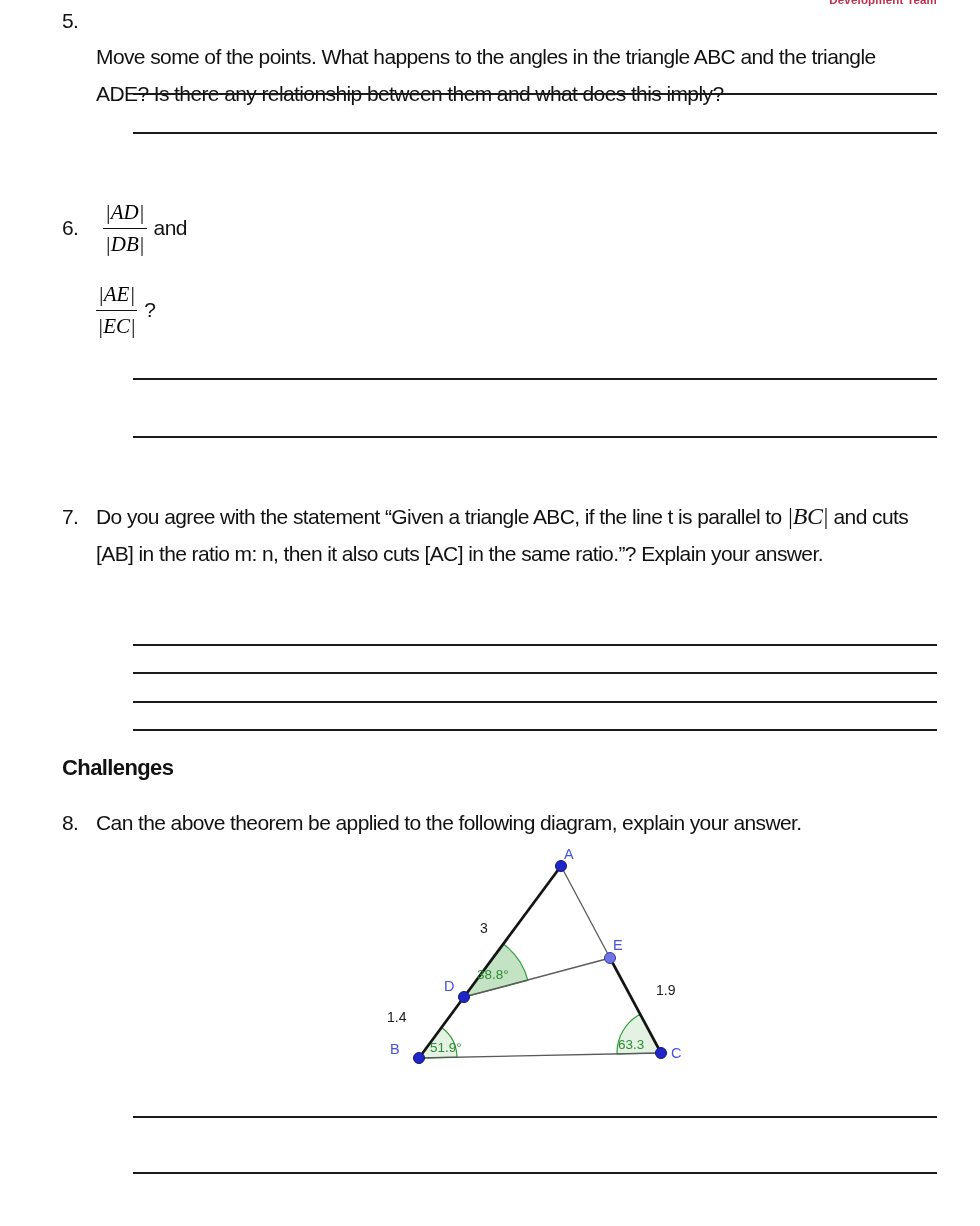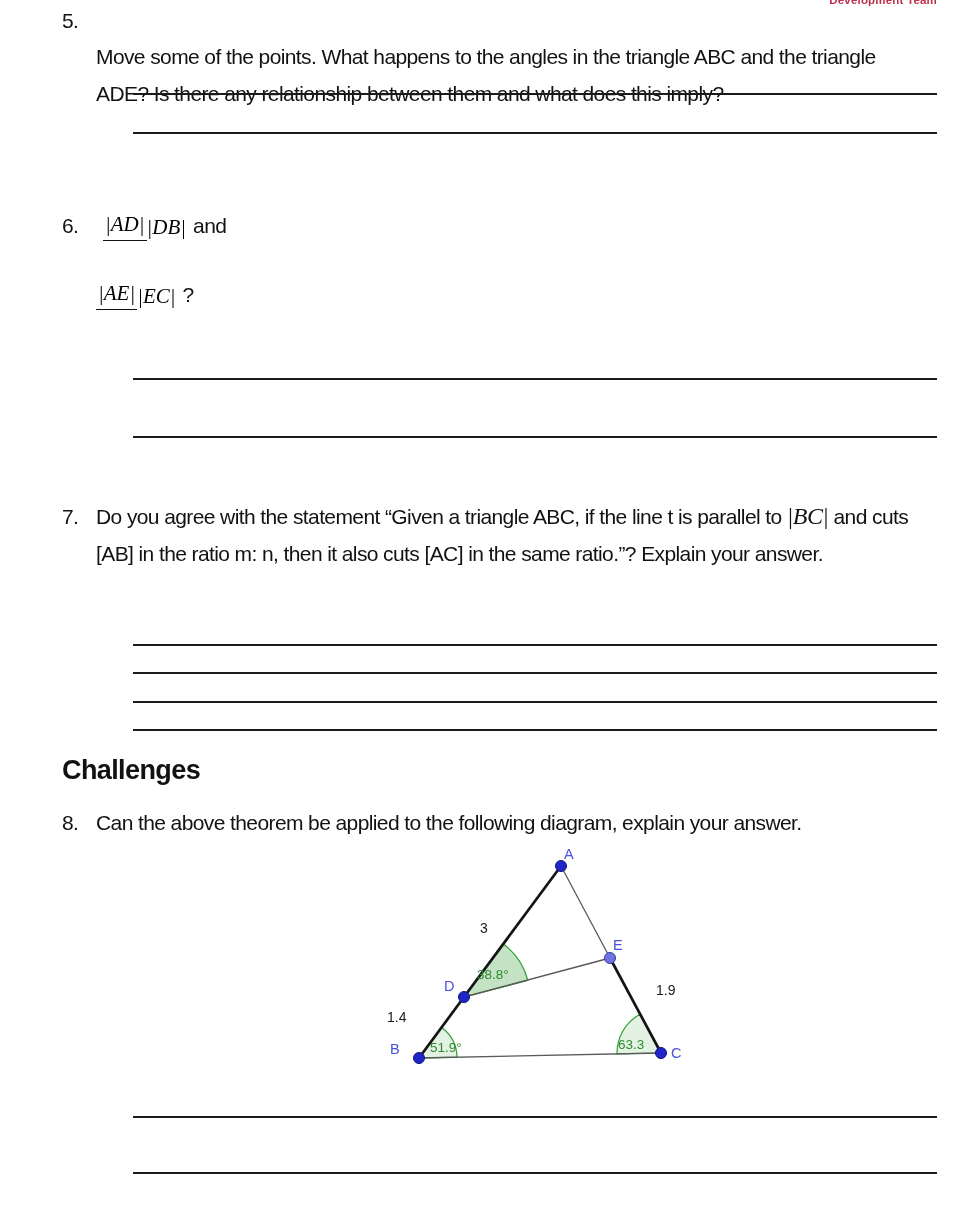--- a/index.html
+++ b/index.html
@@ -8,26 +8,26 @@
     font-family:"Liberation Sans",sans-serif;color:#121212;overflow:hidden;
   }
   .watermark{
     position:absolute;top:-6px;right:43px;font-size:11.5px;font-weight:bold;
     color:#c0304a;letter-spacing:.2px;
   }
   .q{position:absolute;display:flex;align-items:flex-start;}
   .q-center{align-items:center;}
   .qnum{width:34px;flex:0 0 34px;font-size:21px;letter-spacing:-.6px;line-height:37px;}
   .qtext{font-size:21px;letter-spacing:-.6px;line-height:37px;}
-  .heading{position:absolute;font-size:27px;font-weight:bold;letter-spacing:-.6px;}
+  .heading{position:absolute;font-size:22px;font-weight:bold;letter-spacing:-.6px;}
   .ans{position:absolute;left:133px;width:804px;height:2px;background:#1b1b1b;}
   .frac{
-    display:inline-flex;flex-direction:row;align-items:center;
+    display:inline-flex;flex-direction:column;align-items:center;
     font-family:"Liberation Serif",serif;font-style:italic;font-size:21px;
-    line-height:1.2;margin:16px 7px;color:#000;
+    line-height:1.2;margin:4px 7px;color:#000;
   }
   .frac .num{border-bottom:1.6px solid #111;padding:2px 2px 3px;}
   .frac .den{padding-top:3px;font-style:italic;}
   .mathseg{font-family:"Liberation Serif",serif;font-style:italic;font-size:24px;}
   p.qflow{margin:0;font-size:21px;letter-spacing:-.6px;line-height:37px;width:848px;}
   .qmark{font-size:21px;letter-spacing:-.6px;}
   .diagram{position:absolute;left:370px;top:838px;}
   svg text{font-family:"Liberation Sans",sans-serif;}
   .ptlabel{fill:#4a50e0;font-size:14.5px;}
   .sidelabel{fill:#1a1a1a;font-size:14px;}
@@ -47,21 +47,21 @@
 
 <div class="q q-center" style="left:62px;top:194px;">
   <span class="qnum">6.</span>
   <span class="frac">
     <span class="num">|AD|</span>
     <span class="den">|DB|</span>
   </span>
   <span class="qtext">and</span>
 </div>
 
-<div class="q q-center" style="left:96px;top:263px;">
+<div class="q q-center" style="left:96px;top:276px;">
   <span class="frac" style="margin-left:0;">
     <span class="num">|AE|</span>
     <span class="den">|EC|</span>
   </span>
   <span class="qmark">?</span>
 </div>
 <div class="ans" style="top:378px;"></div>
 <div class="ans" style="top:436px;"></div>
 
 <div class="q" style="left:62px;top:498px;">

